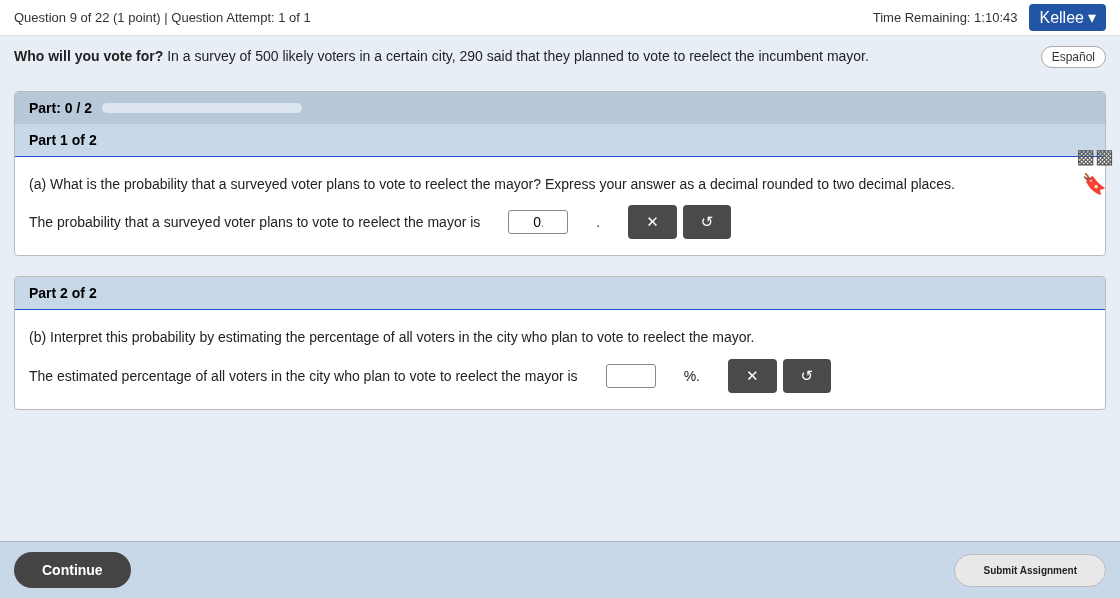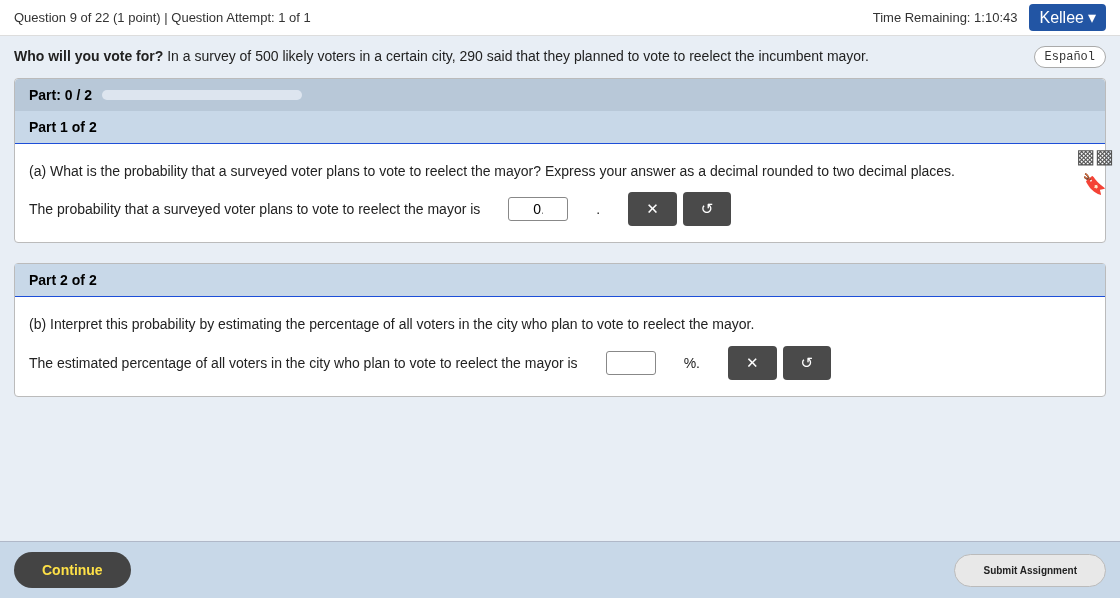--- a/index.html
+++ b/index.html
@@ -47,35 +47,34 @@
     }
     .main-content {
       background: #e8eef5;
       padding: 10px 14px 0 14px;
       min-height: 562px;
       position: relative;
     }
     .question-text {
       font-size: 14px;
       color: #222;
-      margin-bottom: 11px;
+      margin-bottom: 24px;
       line-height: 1.5;
     }
     .espanol-btn {
       position: absolute;
       top: 10px;
       right: 14px;
       background: #fff;
       border: 1px solid #aaa;
       border-radius: 12px;
       padding: 3px 10px;
       font-size: 12px;
       cursor: pointer;
       color: #333;
-      font-family: Liberation Mono, monospace;
     }
     .right-icons {
       position: absolute;
       right: 6px;
       top: 110px;
       display: flex;
       flex-direction: column;
       gap: 8px;
     }
     .icon-btn {
@@ -168,21 +167,21 @@
       width: 1120px;
       background: #c8d8e8;
       padding: 10px 14px;
       display: flex;
       justify-content: space-between;
       align-items: center;
       border-top: 1px solid #b0b8c8;
     }
     .continue-btn {
       background: #444;
-      color: #fde047;
+      color: #ffffff;
       border: none;
       border-radius: 20px;
       padding: 10px 28px;
       font-size: 14px;
       cursor: pointer;
       font-weight: bold;
     }
     .submit-btn {
       background: #e8e8e8;
       color: #222;

